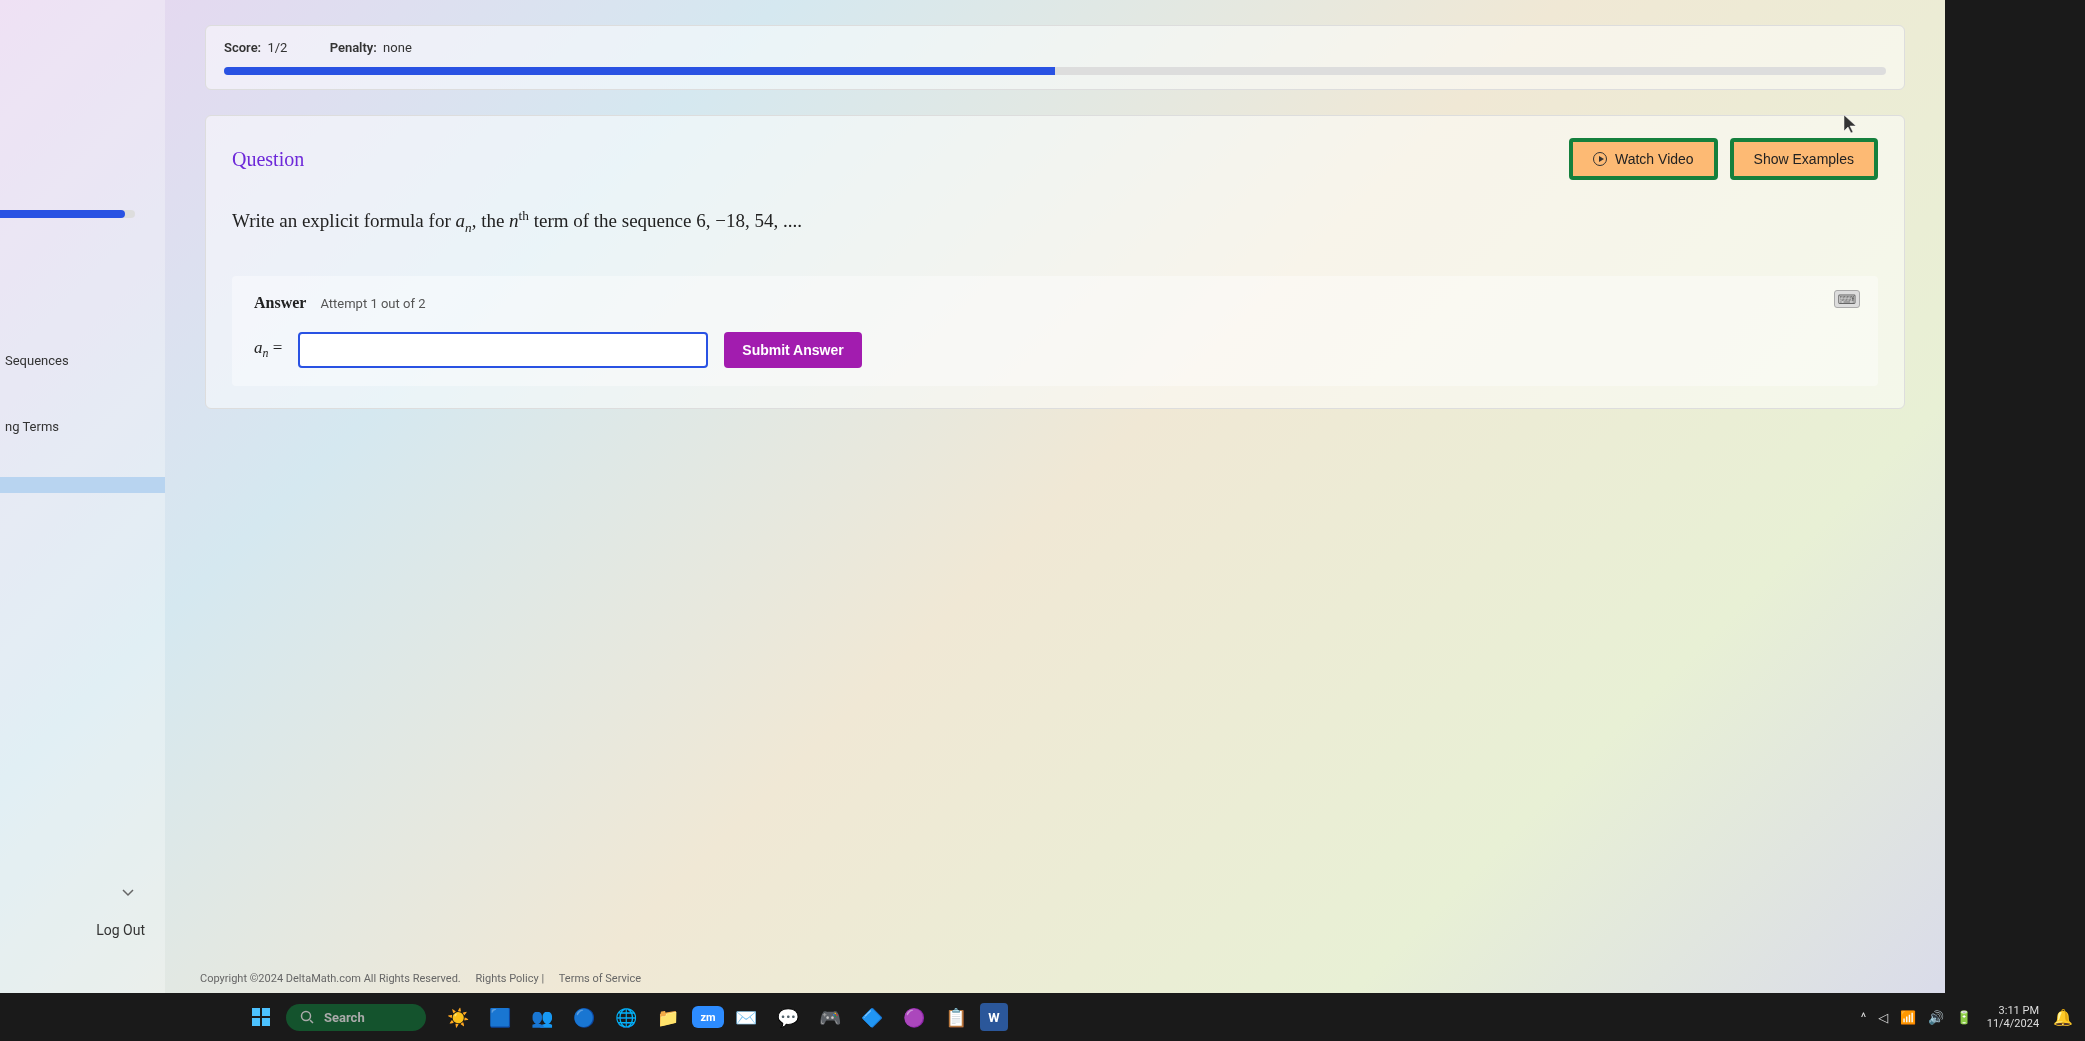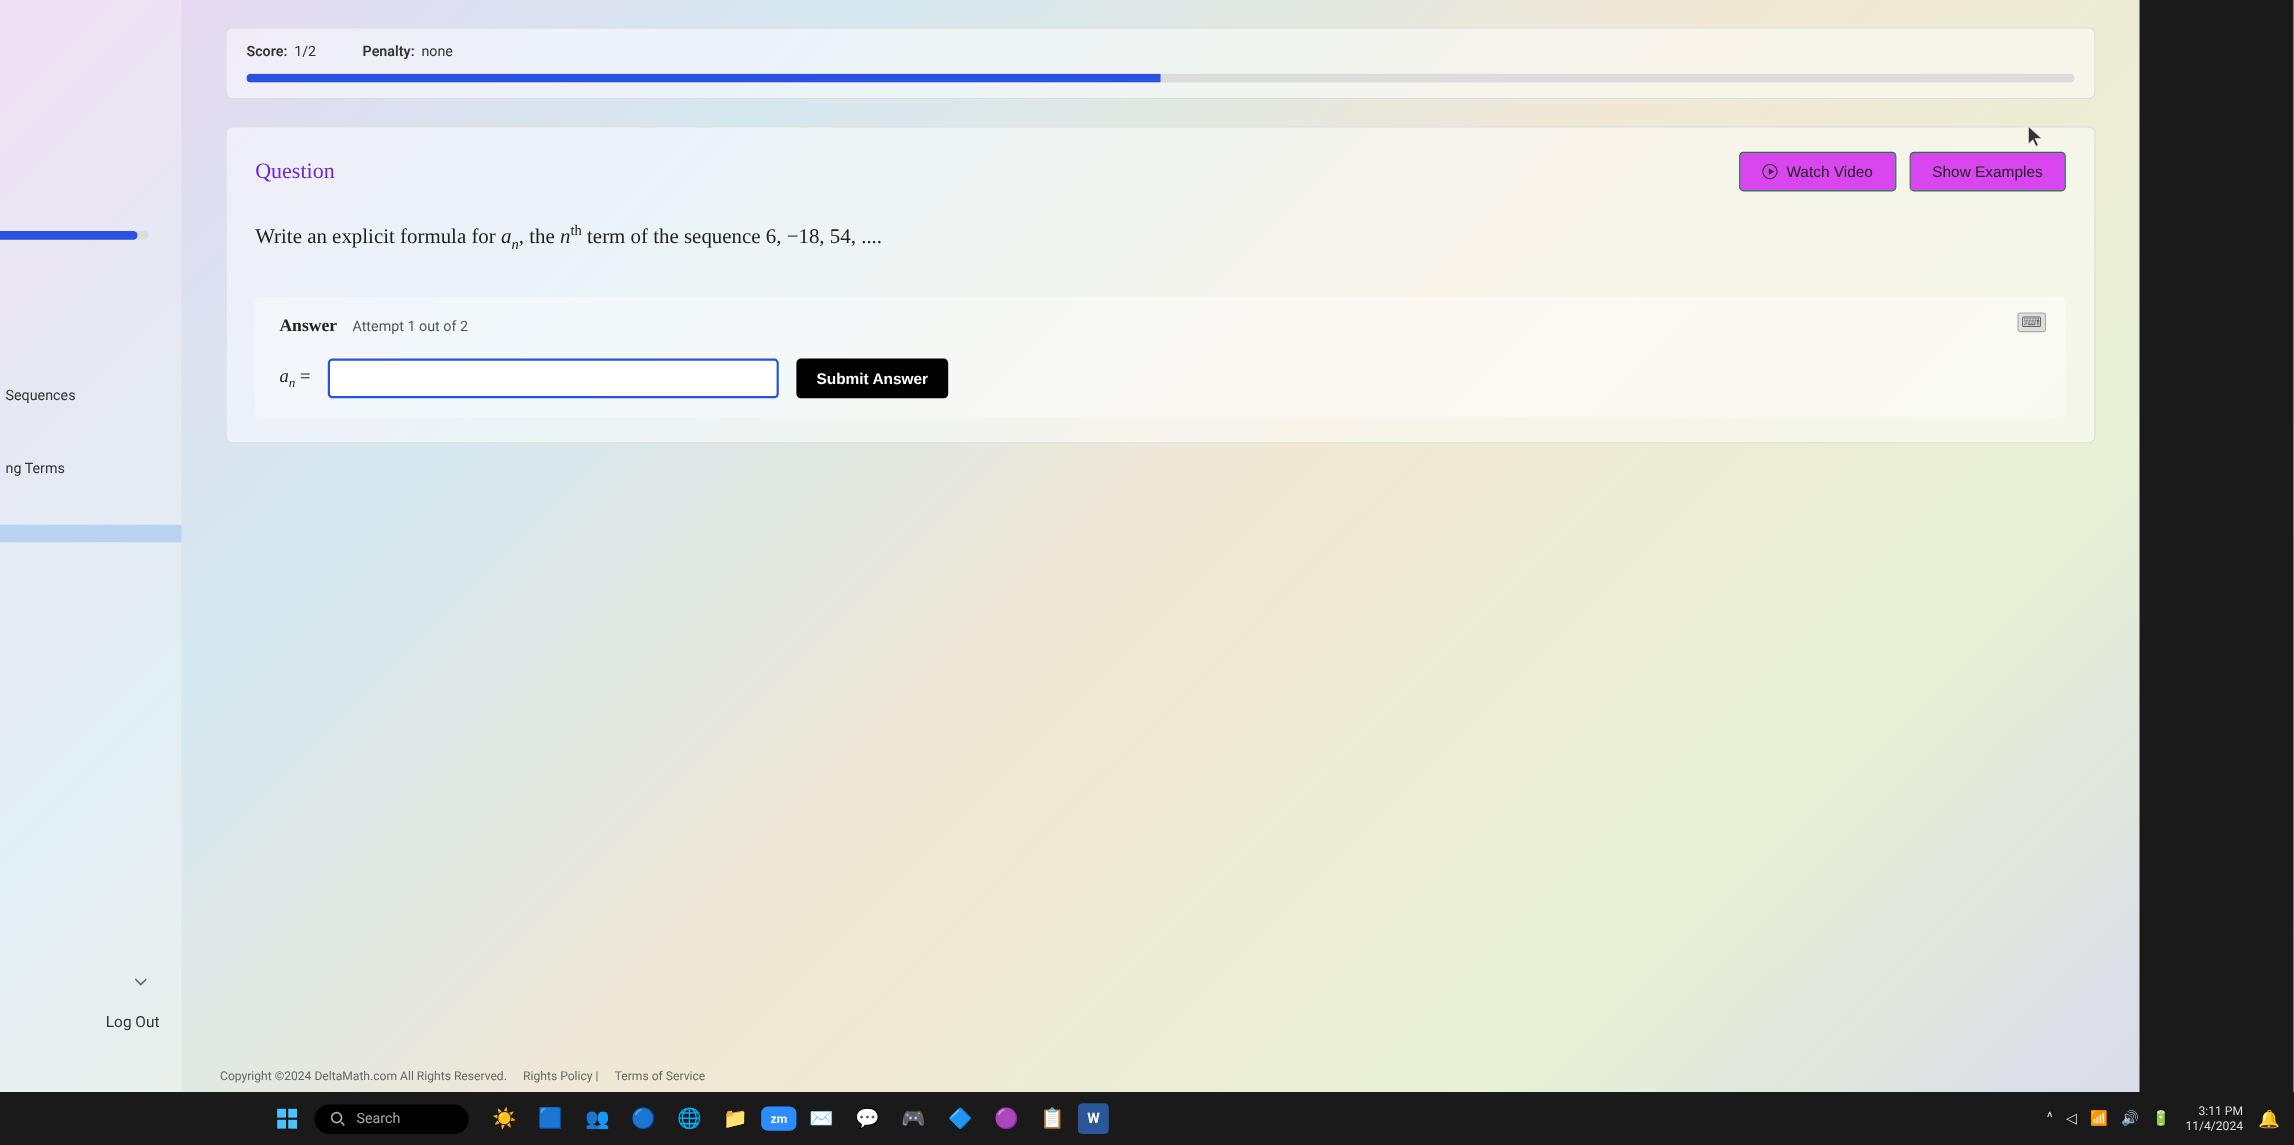--- a/index.html
+++ b/index.html
@@ -137,22 +137,22 @@
     .question-label {
       font-family: Georgia, serif;
       font-size: 20px;
       color: #6d28d9;
     }
     .header-buttons {
       display: flex;
       gap: 12px;
     }
     .btn-outline {
-      background: #d946ef;
-      border: 1px solid #15803d;
+      background: #fdba74;
+      border: 4px solid #15803d;
       border-radius: 4px;
       padding: 9px 20px;
       font-size: 14px;
       color: #222;
       cursor: pointer;
       display: flex;
       align-items: center;
       gap: 8px;
     }
     .play-icon {
@@ -235,21 +235,21 @@
     .answer-input {
       width: 410px;
       height: 36px;
       border: 2px solid #2952e3;
       border-radius: 4px;
       padding: 6px 10px;
       font-size: 15px;
       outline: none;
     }
     .btn-primary {
-      background: #000000;
+      background: #a21caf;
       color: white;
       border: none;
       border-radius: 4px;
       padding: 10px 18px;
       font-size: 14px;
       font-weight: 600;
       cursor: pointer;
     }
     .cursor-pointer {
       position: absolute;
@@ -303,28 +303,29 @@
       display: grid;
       grid-template-columns: 1fr 1fr;
       gap: 2px;
       width: 18px;
       height: 18px;
     }
     .win-logo span { background: #4cc2ff; }
     .search-box {
       display: flex;
       align-items: center;
-      background: #000000;
+      background: #14532d;
       border-radius: 20px;
       padding: 6px 14px;
       color: #aaa;
       font-size: 13px;
       gap: 10px;
       cursor: pointer;
       width: 140px;
+      font-weight: bold;
     }
     .task-icons {
       display: flex;
       gap: 4px;
       margin-left: 8px;
     }
     .task-icon {
       width: 38px;
       height: 38px;
       display: flex;

